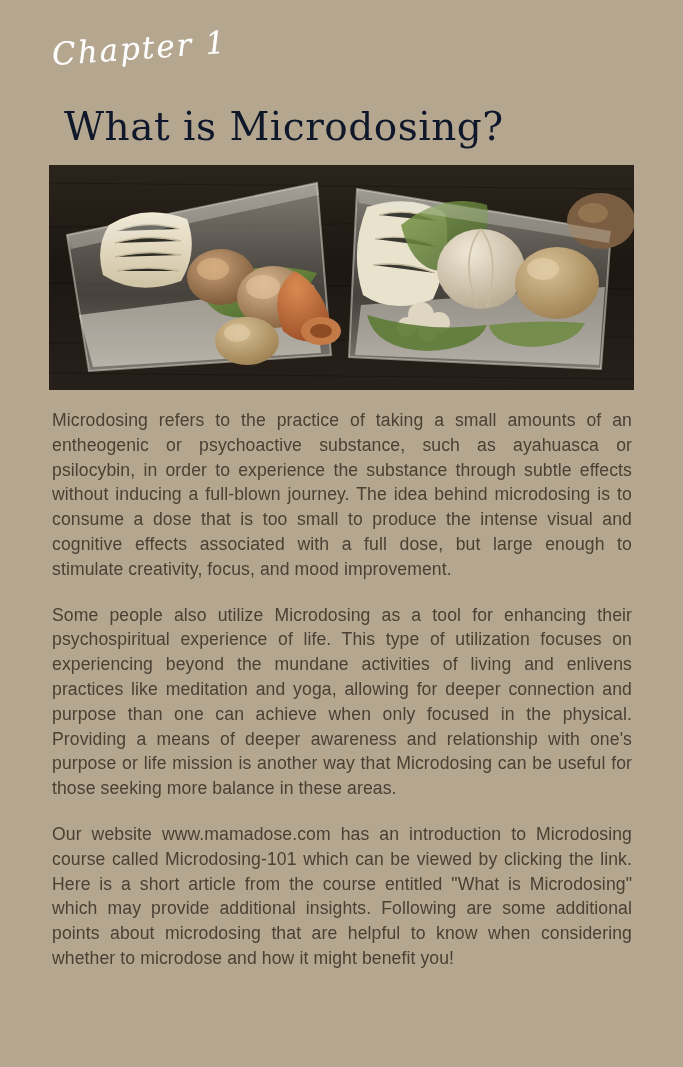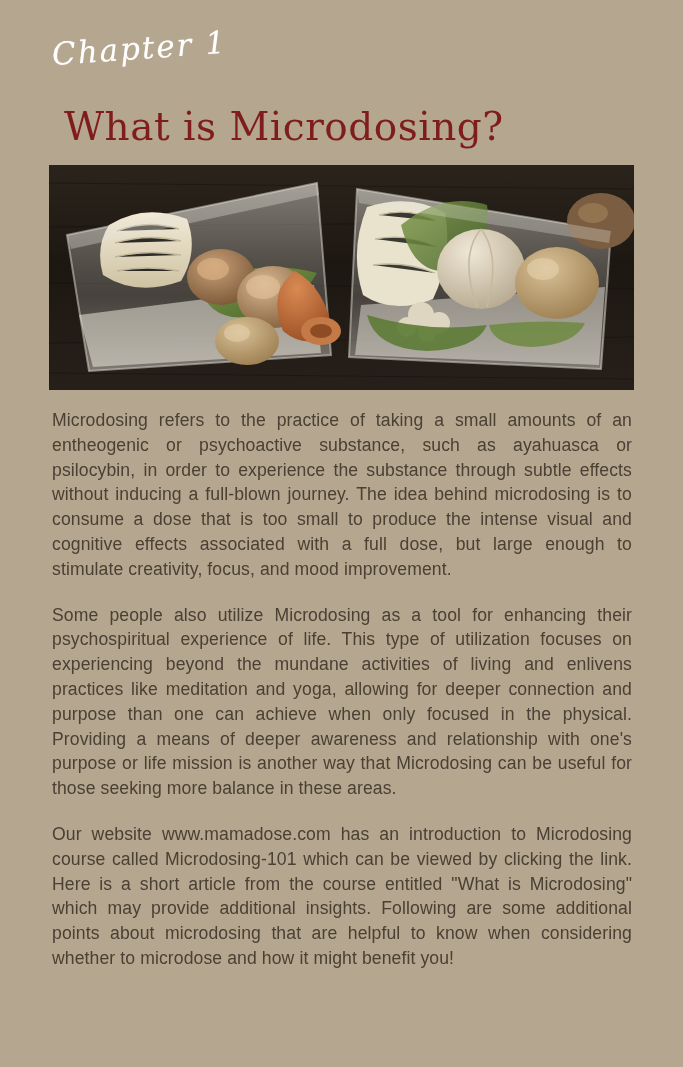--- a/index.html
+++ b/index.html
@@ -33,21 +33,21 @@
     transform: rotate(-4deg);
     transform-origin: left center;
     text-shadow: 0 0 1px rgba(255,255,255,0.4);
   }
   .chapter-title {
     position: absolute;
     top: 78px;
     left: 64px;
     font-family: "DejaVu Serif", serif;
     font-size: 39px;
-    color: #7f1d1d;
+    color: #0f172a;
     letter-spacing: 0.5px;
     font-weight: 400;
   }
   .hero {
     position: absolute;
     top: 165px;
     left: 49px;
     width: 585px;
     height: 225px;
     overflow: hidden;

